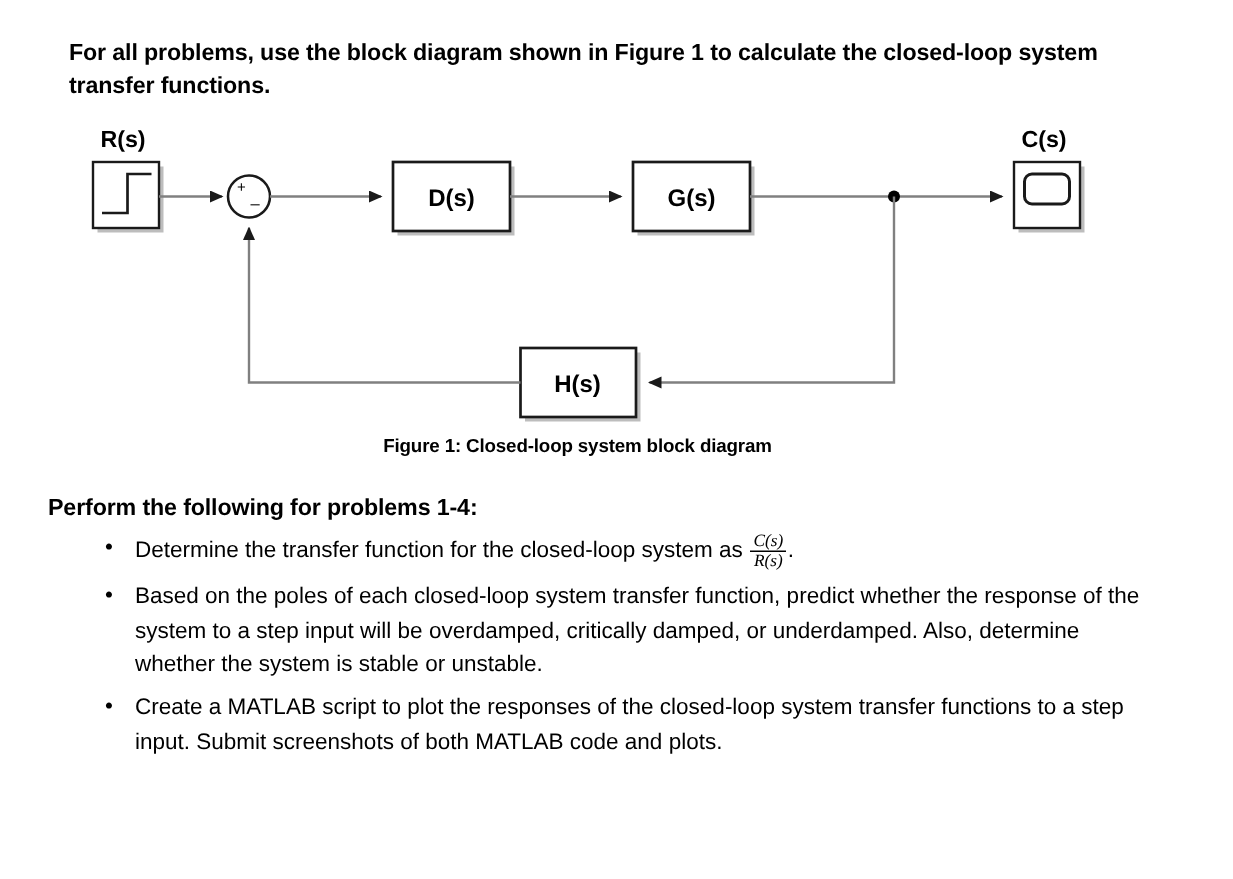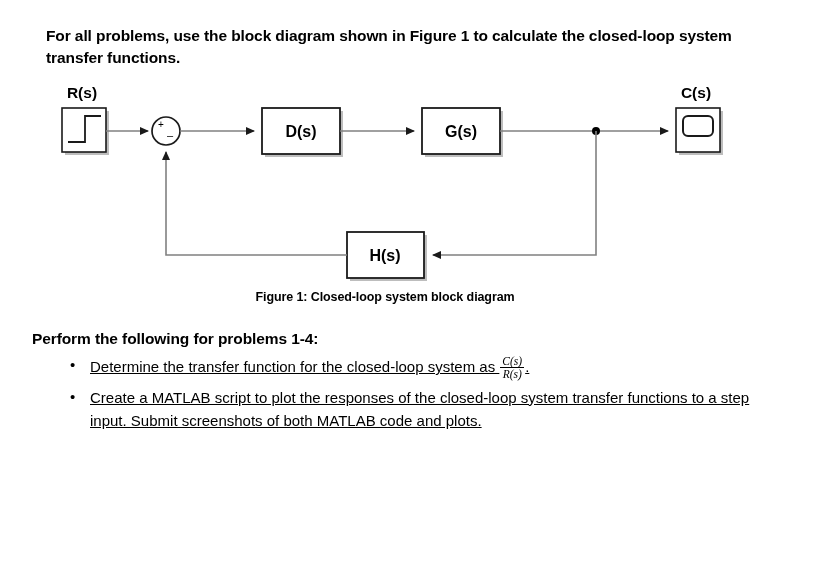--- a/index.html
+++ b/index.html
@@ -67,21 +67,20 @@
     margin: 0;
     padding: 0;
     list-style: none;
     font-size: 15px;
     line-height: 1.52;
   }
   #bullets li {
     position: relative;
     padding-left: 44px;
     margin-bottom: 6px;
-    text-decoration: underline;
   }
   #bullets li::before {
     content: "\2022";
     position: absolute;
     left: 24px;
     top: -1px;
     font-size: 15px;
   }
   .bold { font-weight: bold; }
   .greek {
@@ -175,18 +174,21 @@
 
 <div id="perform-head">Perform the following for problems 1-4:</div>
 
 <ul id="bullets">
 
   <li>
     <span>Determine the transfer function for the closed-loop system as </span><span class="frac"><span class="num">C(s)</span><span class="den">R(s)</span></span><span>.</span>
   </li>
 
 
+  <li>
+    <span>Based on the poles of each closed-loop system transfer function, predict whether the response of the system to a step input will be overdamped, critically damped, or underdamped. Also, determine whether the system is stable or unstable.</span>
+  </li>
 
 
   <li>
     <span>Create a MATLAB script to plot the responses of the closed-loop system transfer functions to a step input. Submit screenshots of both MATLAB code and plots.</span>
   </li>
 </ul>
 
 </body></html>

